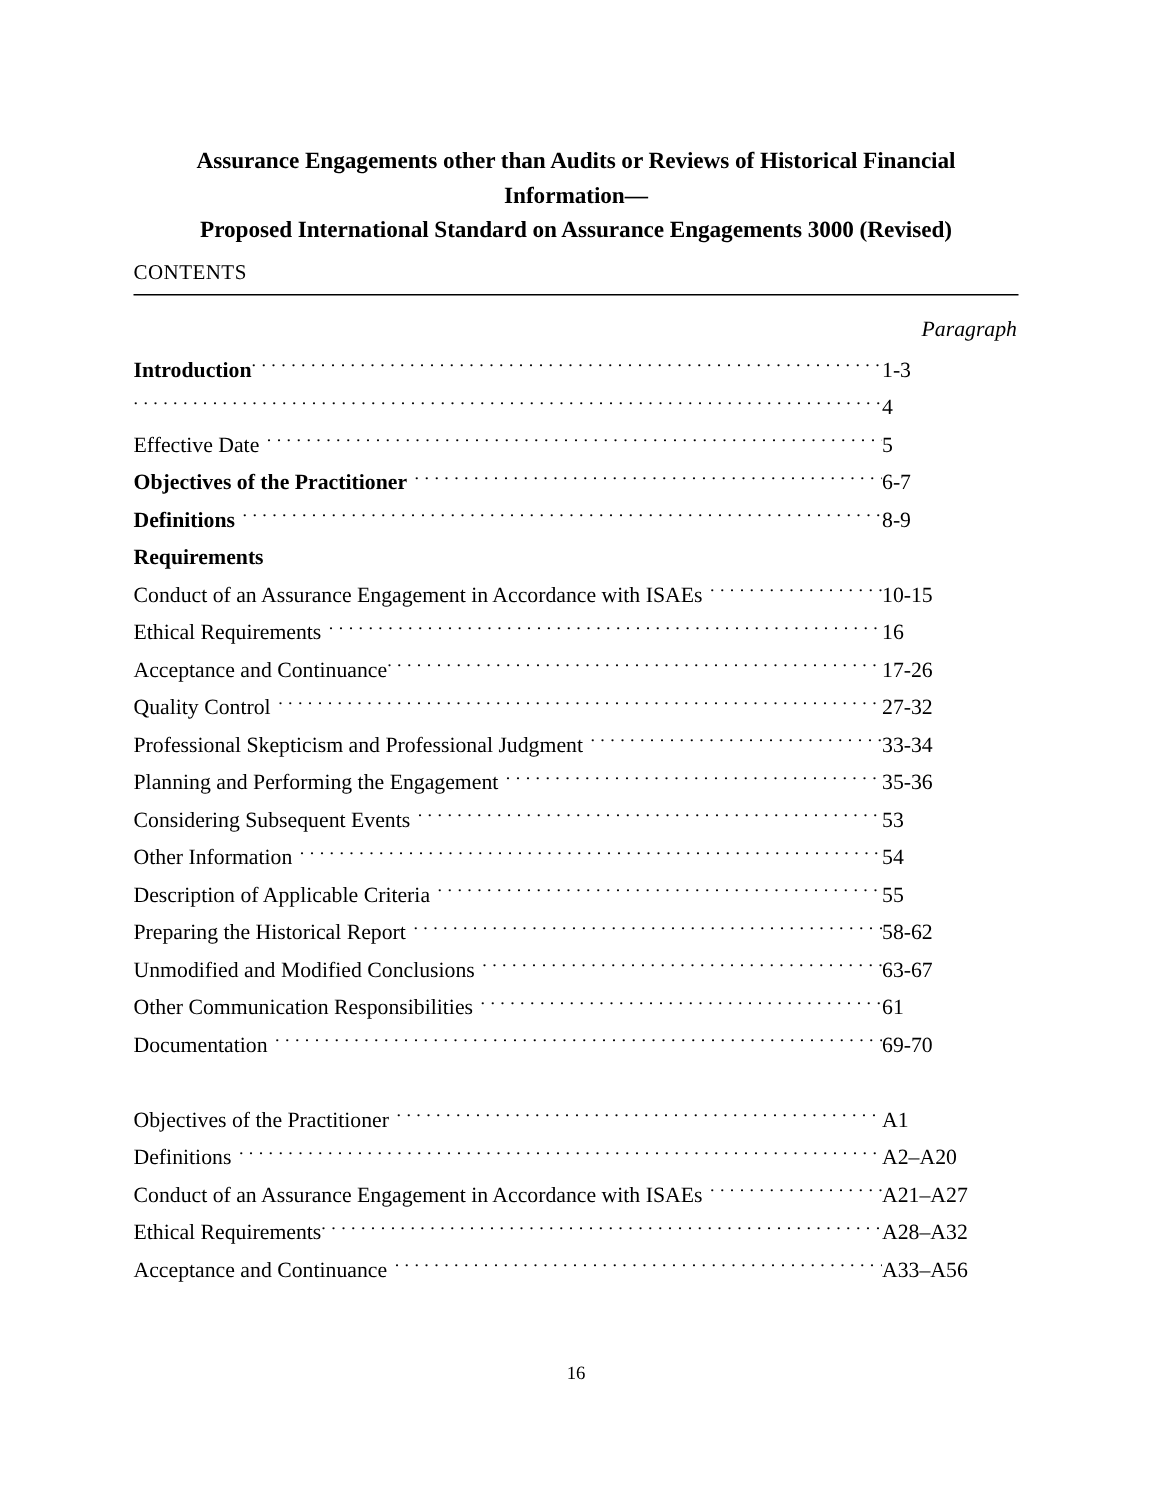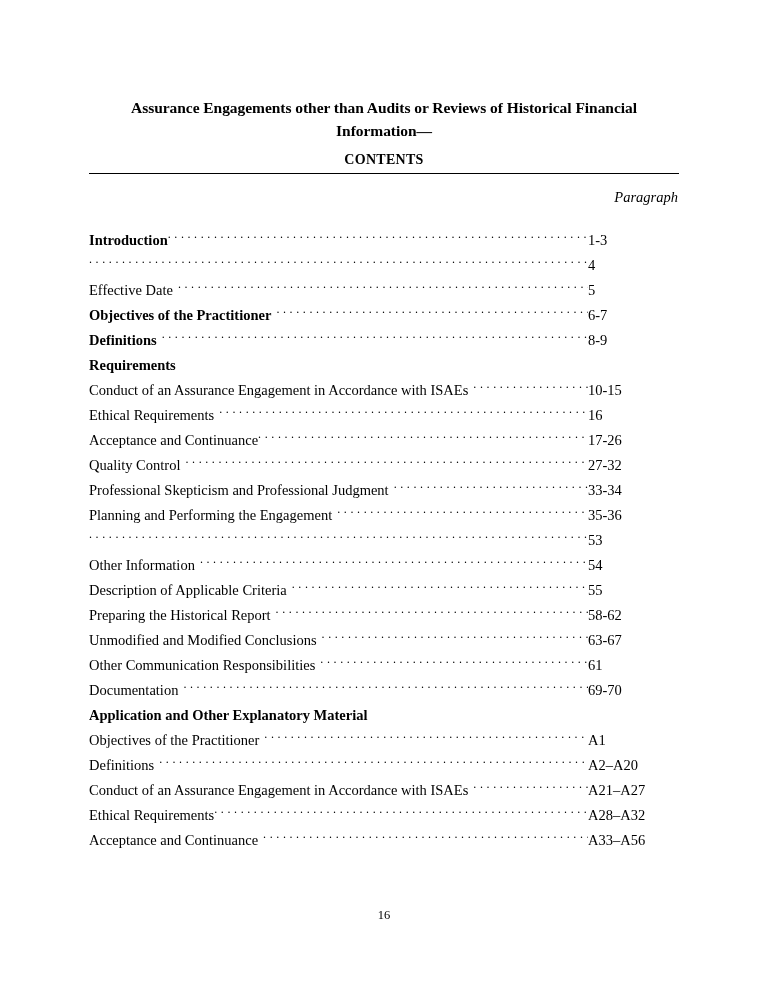--- a/index.html
+++ b/index.html
@@ -40,22 +40,22 @@
     margin: 0;
     letter-spacing: -0.05px;
   }
   .doc-title .title-line {
     display: block;
   }
 
   
   .contents-heading {
     font-size: 14px;
-    font-weight: bold;
-    text-align: center;
+    font-weight: normal;
+    text-align: left;
     margin: 10px 0 0 0;
     letter-spacing: 0.3px;
   }
 
   .rule {
     border: 0;
     border-top: 1.3px solid #000000;
     margin: 5px 0 0 0;
     width: 590px;
     height: 0;
@@ -66,21 +66,21 @@
     text-align: right;
     font-size: 14.5px;
     margin-top: 14px;
     padding-right: 1px;
     line-height: 18px;
     font-style: italic;
   }
 
   
   .toc {
-    margin-top: 22px;
+    margin-top: 6px;
   }
   .toc-row {
     display: flex;
     align-items: baseline;
     height: 25px;
     font-size: 14.5px;
     line-height: 25px;
     white-space: nowrap;
   }
   .toc-label {
@@ -134,20 +134,21 @@
 </head>
 <body>
 
 <div class="page">
 
   <div class="content">
 
     <h1 class="doc-title">
       <span class="title-line">Assurance Engagements other than Audits or Reviews of Historical Financial</span>
       <span class="title-line">Information—</span>
+      <span class="title-line">Proposed International Standard on Assurance Engagements 3000 (Revised)</span>
     </h1>
 
     <div class="contents-heading">CONTENTS</div>
 
     <hr class="rule">
 
     <div class="col-header">Paragraph</div>
 
     <div class="toc" id="toc-list">
         <div class="toc-row bold">
@@ -203,20 +204,21 @@
           <span class="toc-label gap-after">Professional Skepticism and Professional Judgment</span>
           <span class="toc-leader"></span>
           <span class="toc-num">33-34</span>
         </div>
         <div class="toc-row">
           <span class="toc-label gap-after">Planning and Performing the Engagement</span>
           <span class="toc-leader"></span>
           <span class="toc-num">35-36</span>
         </div>
         <div class="toc-row">
+          <span class="toc-label gap-after">Considering Subsequent Events</span>
           <span class="toc-leader"></span>
           <span class="toc-num">53</span>
         </div>
         <div class="toc-row">
           <span class="toc-label gap-after">Other Information</span>
           <span class="toc-leader"></span>
           <span class="toc-num">54</span>
         </div>
         <div class="toc-row">
           <span class="toc-label gap-after">Description of Applicable Criteria</span>
@@ -237,21 +239,20 @@
           <span class="toc-label gap-after">Other Communication Responsibilities</span>
           <span class="toc-leader"></span>
           <span class="toc-num">61</span>
         </div>
         <div class="toc-row">
           <span class="toc-label gap-after">Documentation</span>
           <span class="toc-leader"></span>
           <span class="toc-num">69-70</span>
         </div>
         <div class="toc-row bold heading">
-          <span class="toc-label">Application and Other Explanatory Material</span>
           <span class="toc-leader"></span>
           <span class="toc-num"></span>
         </div>
         <div class="toc-row">
           <span class="toc-label gap-after">Objectives of the Practitioner</span>
           <span class="toc-leader"></span>
           <span class="toc-num">A1</span>
         </div>
         <div class="toc-row">
           <span class="toc-label gap-after">Definitions</span>

